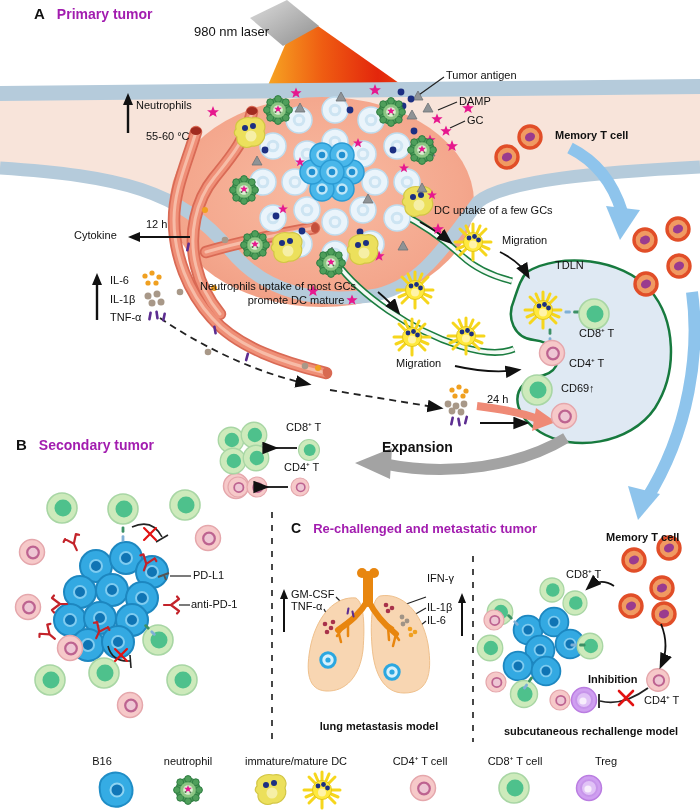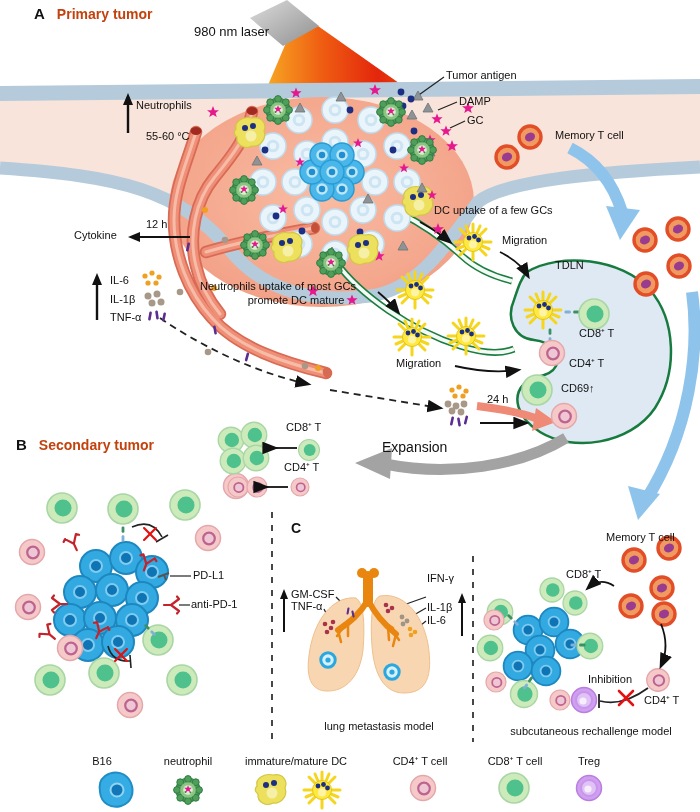--- a/index.html
+++ b/index.html
@@ -1,24 +1,24 @@
 <!DOCTYPE html>
 <html><head>
 <meta charset="utf-8">
 <style>
   html,body{margin:0;padding:0;background:#fff}
   #stage{position:relative;width:700px;height:812px;background:#fff;overflow:hidden;
          font-family:"Liberation Sans",sans-serif}
   #art{position:absolute;left:0;top:0}
   .lbl{position:absolute;font:11px/1.15 "Liberation Sans",sans-serif;color:#111;white-space:nowrap}
-  .b{font-weight:normal}
+  .b{font-weight:bold}
   .c{transform:translateX(-50%)}
   .ttl{position:absolute;display:flex;gap:12px;align-items:baseline;white-space:nowrap}
   .ttl .lt{font:bold 15px "Liberation Sans",sans-serif;color:#111}
-  .ttl .tx{font:bold 14px "Liberation Sans",sans-serif;color:#c2410c}
+  .ttl .tx{font:bold 14px "Liberation Sans",sans-serif;color:#a21caf}
   .ttl.small .lt{font-size:14px}
   .ttl.small .tx{font-size:13px}
 </style>
 </head>
 <body>
 
 <div id="stage">
 
 <svg id="art" width="700" height="812" viewBox="0 0 700 812">
 <defs>
@@ -579,33 +579,34 @@
   <span class="lt">B</span>
   <span class="tx">Secondary tumor</span>
 </div>
 <div class="lbl" style="left:286px;top:421px">CD8⁺ T</div>
 <div class="lbl" style="left:284px;top:461px">CD4⁺ T</div>
 <div class="lbl" style="left:193px;top:569px">PD-L1</div>
 <div class="lbl" style="left:191px;top:598px">anti-PD-1</div>
 
 <div class="ttl small" style="left:291px;top:520px">
   <span class="lt">C</span>
+  <span class="tx">Re-challenged and metastatic tumor</span>
 </div>
 <div class="lbl b" style="left:606px;top:531px">Memory T cell</div>
 <div class="lbl" style="left:291px;top:588px">GM-CSF</div>
 <div class="lbl" style="left:291px;top:600px">TNF-α</div>
 <div class="lbl" style="left:427px;top:572px">IFN-γ</div>
 <div class="lbl" style="left:427px;top:601px">IL-1β</div>
 <div class="lbl" style="left:427px;top:614px">IL-6</div>
 <div class="lbl b c" style="left:379px;top:720px">lung metastasis model</div>
 <div class="lbl" style="left:566px;top:568px">CD8⁺ T</div>
 <div class="lbl b" style="left:588px;top:673px">Inhibition</div>
 <div class="lbl" style="left:644px;top:694px">CD4⁺ T</div>
 <div class="lbl b c" style="left:591px;top:725px">subcutaneous rechallenge model</div>
 
 <div class="lbl c" style="left:102px;top:755px">B16</div>
 <div class="lbl c" style="left:188px;top:755px">neutrophil</div>
 <div class="lbl c" style="left:296px;top:755px">immature/mature DC</div>
 <div class="lbl c" style="left:420px;top:755px">CD4⁺ T cell</div>
 <div class="lbl c" style="left:515px;top:755px">CD8⁺ T cell</div>
-<div class="lbl c" style="left:589px;top:755px">Treg</div>
+<div class="lbl c" style="left:606px;top:755px">Treg</div>
 
 </div>
 
 </body></html>

